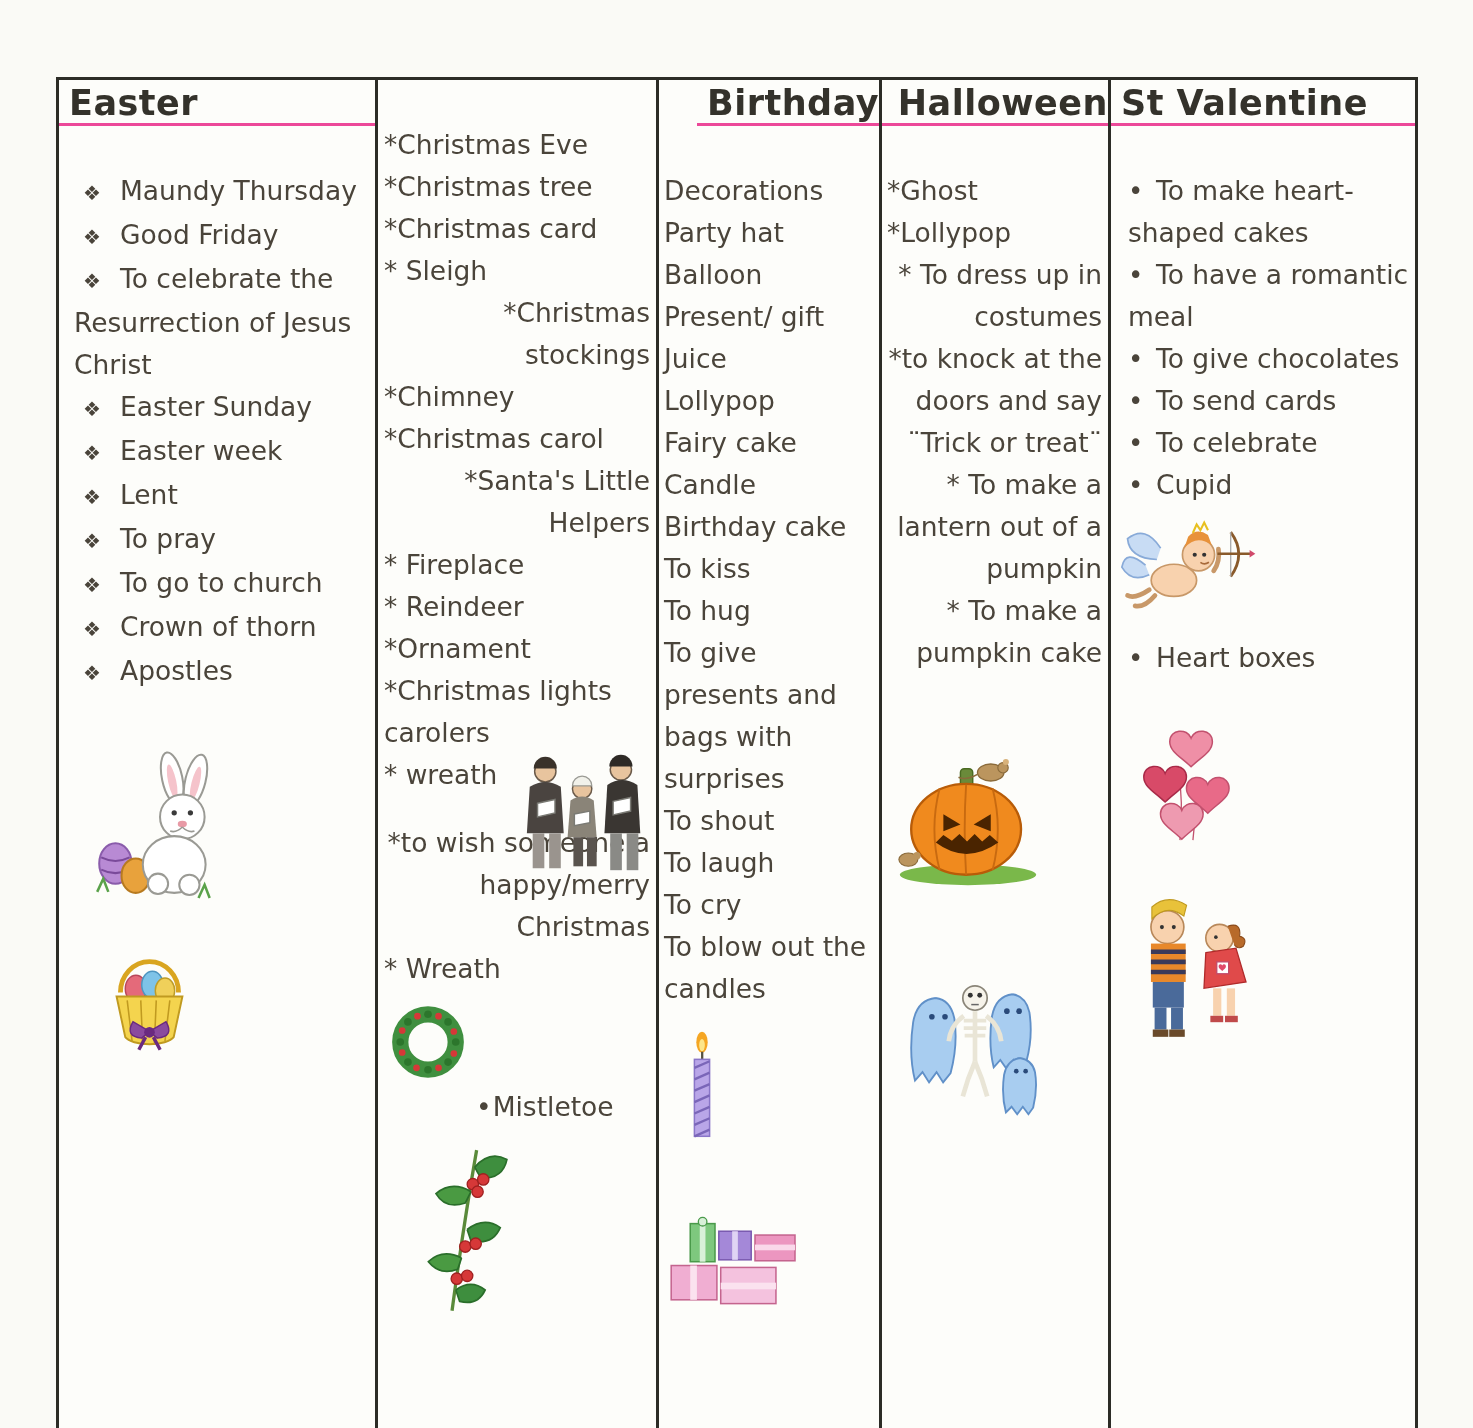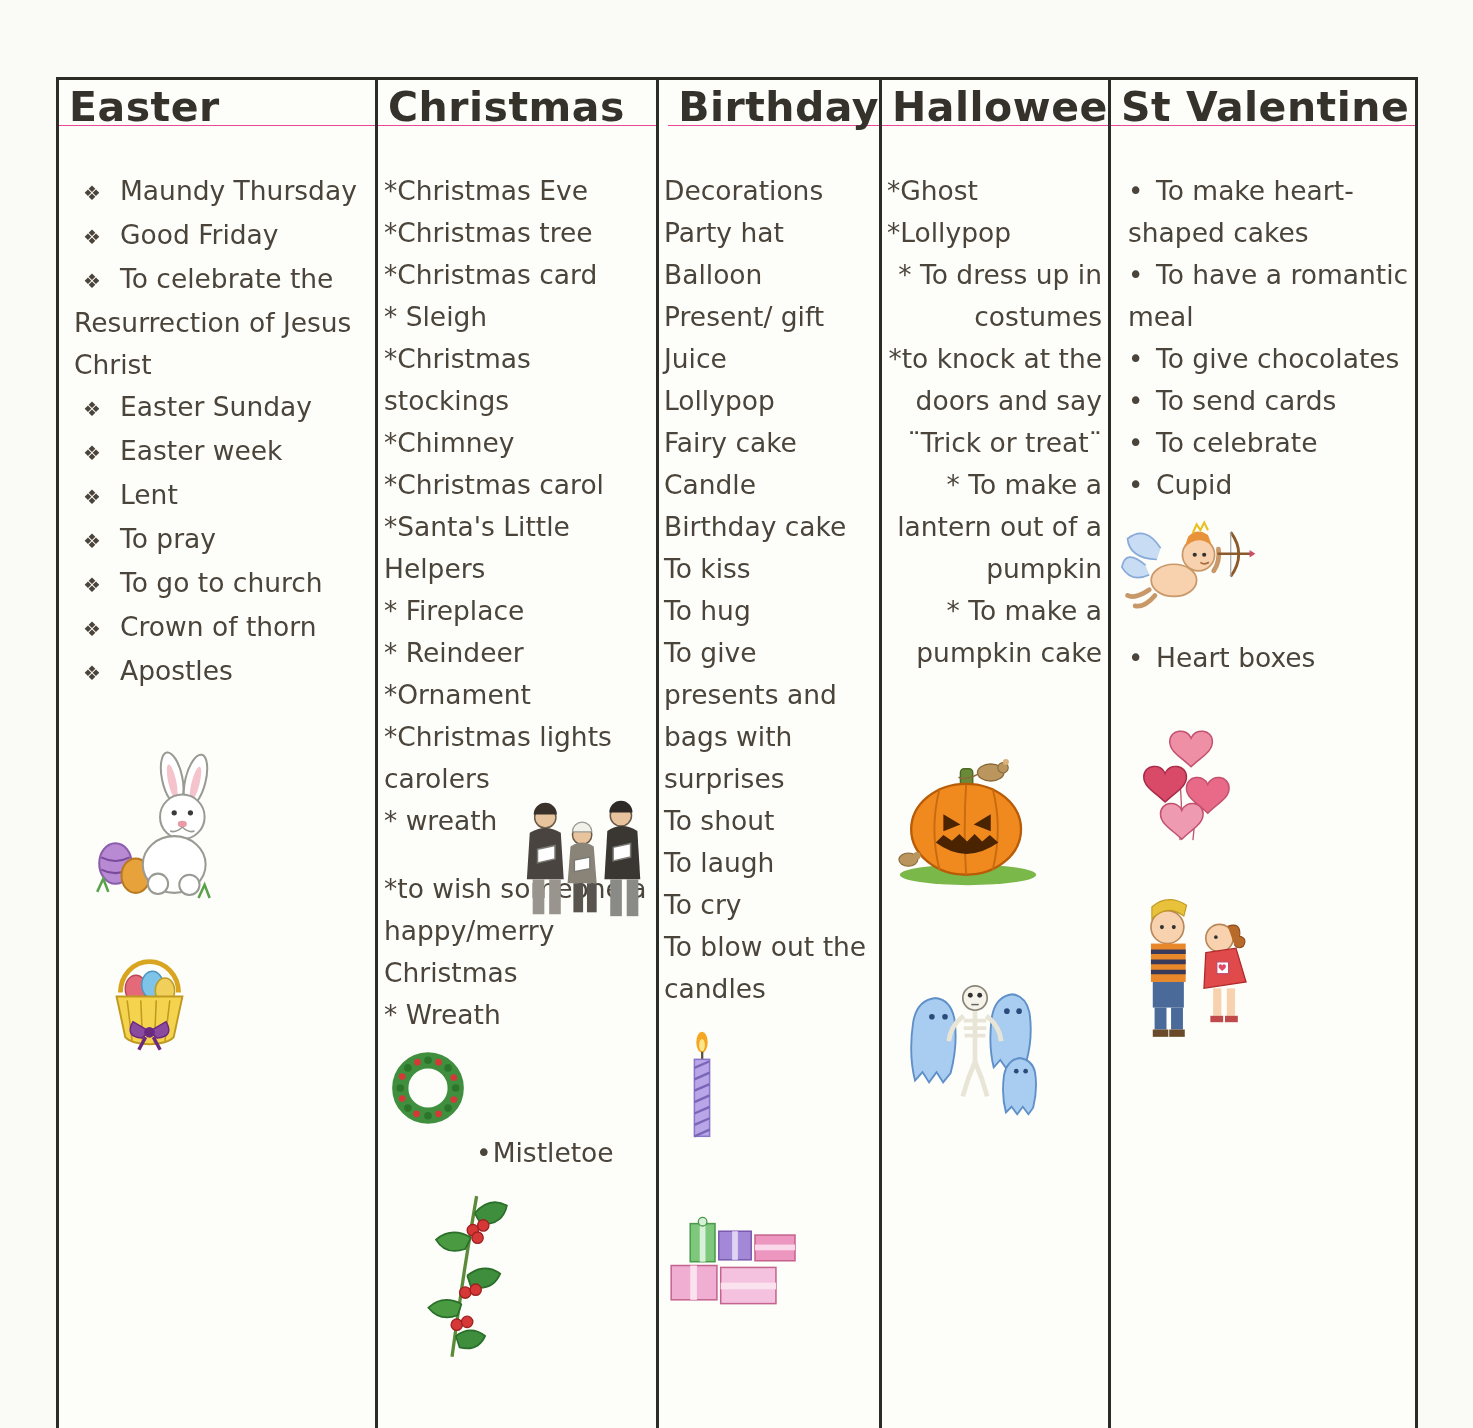--- a/index.html
+++ b/index.html
@@ -19,37 +19,37 @@
   }
   .col { position:relative; border-right:3px solid #2c2c26; display:flex; flex-direction:column; overflow:hidden; }
   .col:last-child { border-right:none; }
   .col-easter    { width:319px; }
   .col-christmas { width:281px; }
   .col-birthday  { width:223px;align-items:flex-end; }
   .col-halloween { width:229px;text-align:right; }
   .col-valentine { flex:1; }
   .col-header {
     height:46px; flex:0 0 46px;
-    border-bottom:1px solid #ec4899;
-    font-weight:bold; font-size:41px; color:#34322b;
+    border-bottom:3px solid #ec4899;
+    font-weight:bold; font-size:35px; color:#34322b;
     padding:3px 0 0 10px; letter-spacing:0.5px;
   }
   .col-body {
     flex:1; display:flex; flex-direction:column; align-items:flex-start;
     padding-top:44px;
     font-size:26.5px; line-height:42px;
   }
   .entry.item { padding:0 6px 0 20px; }
   .entry.gap { }
   .marker { display:inline-block; }
 
   .col-easter .entry.item { padding-left:15px; }
   .col-easter .marker { width:46px; padding-left:9px; font-size:20px; }
 
-  .col-christmas .entry.item { padding-left:6px; }
+  .col-christmas .entry.item { padding-left:6px;text-align:right; }
   .col-christmas .marker { margin-right:1px; }
   .col-christmas .entry.item.indented { margin-left:92px; }
 
   .col-birthday .entry.item { padding-left:5px; }
   .col-halloween .entry.item { padding-left:5px; }
 
   .col-valentine .entry.item { padding-left:17px; }
   .col-valentine .marker { width:28px; font-size:26px; }
 
   .entry.image { flex:0 0 auto; line-height:0; }
@@ -113,21 +113,20 @@
     <path d="M14 58 h68 l-9 42 a26 10 0 0 1 -50 0 z" fill="#f4d44e" stroke="#c09a20" stroke-width="2"></path>
     <path d="M25 62 l5 42 M39 62 l2 46 M55 62 l-2 46 M69 62 l-5 42" stroke="#c09a20" fill="none" stroke-width="1.6"></path>
     <path d="M48 94 l-17 -10 q-9 15 9 17 z M48 94 l17 -10 q9 15 -9 17 z" fill="#8a4a9e" stroke="#6a2a80" stroke-width="1.5"></path>
     <circle cx="48" cy="95" r="5.5" fill="#6a2a80"></circle>
     <path d="M44 100 l-7 13 M52 100 l7 13" stroke="#6a2a80" stroke-width="3.5" fill="none"></path>
   </svg>
 </div>
       </div>
   </div>
   <div class="col col-christmas">
-    <div class="col-header">Christmas</div>
     <div class="col-body">
         <div class="entry item"><span class="txt">*Christmas Eve</span></div>
         <div class="entry item"><span class="txt">*Christmas tree</span></div>
         <div class="entry item"><span class="txt">*Christmas card</span></div>
         <div class="entry item"><span class="txt">* Sleigh</span></div>
         <div class="entry item"><span class="txt">*Christmas stockings</span></div>
         <div class="entry item"><span class="txt">*Chimney</span></div>
         <div class="entry item"><span class="txt">*Christmas carol</span></div>
         <div class="entry item"><span class="txt">*Santa's Little Helpers</span></div>
         <div class="entry item"><span class="txt">* Fireplace</span></div>

